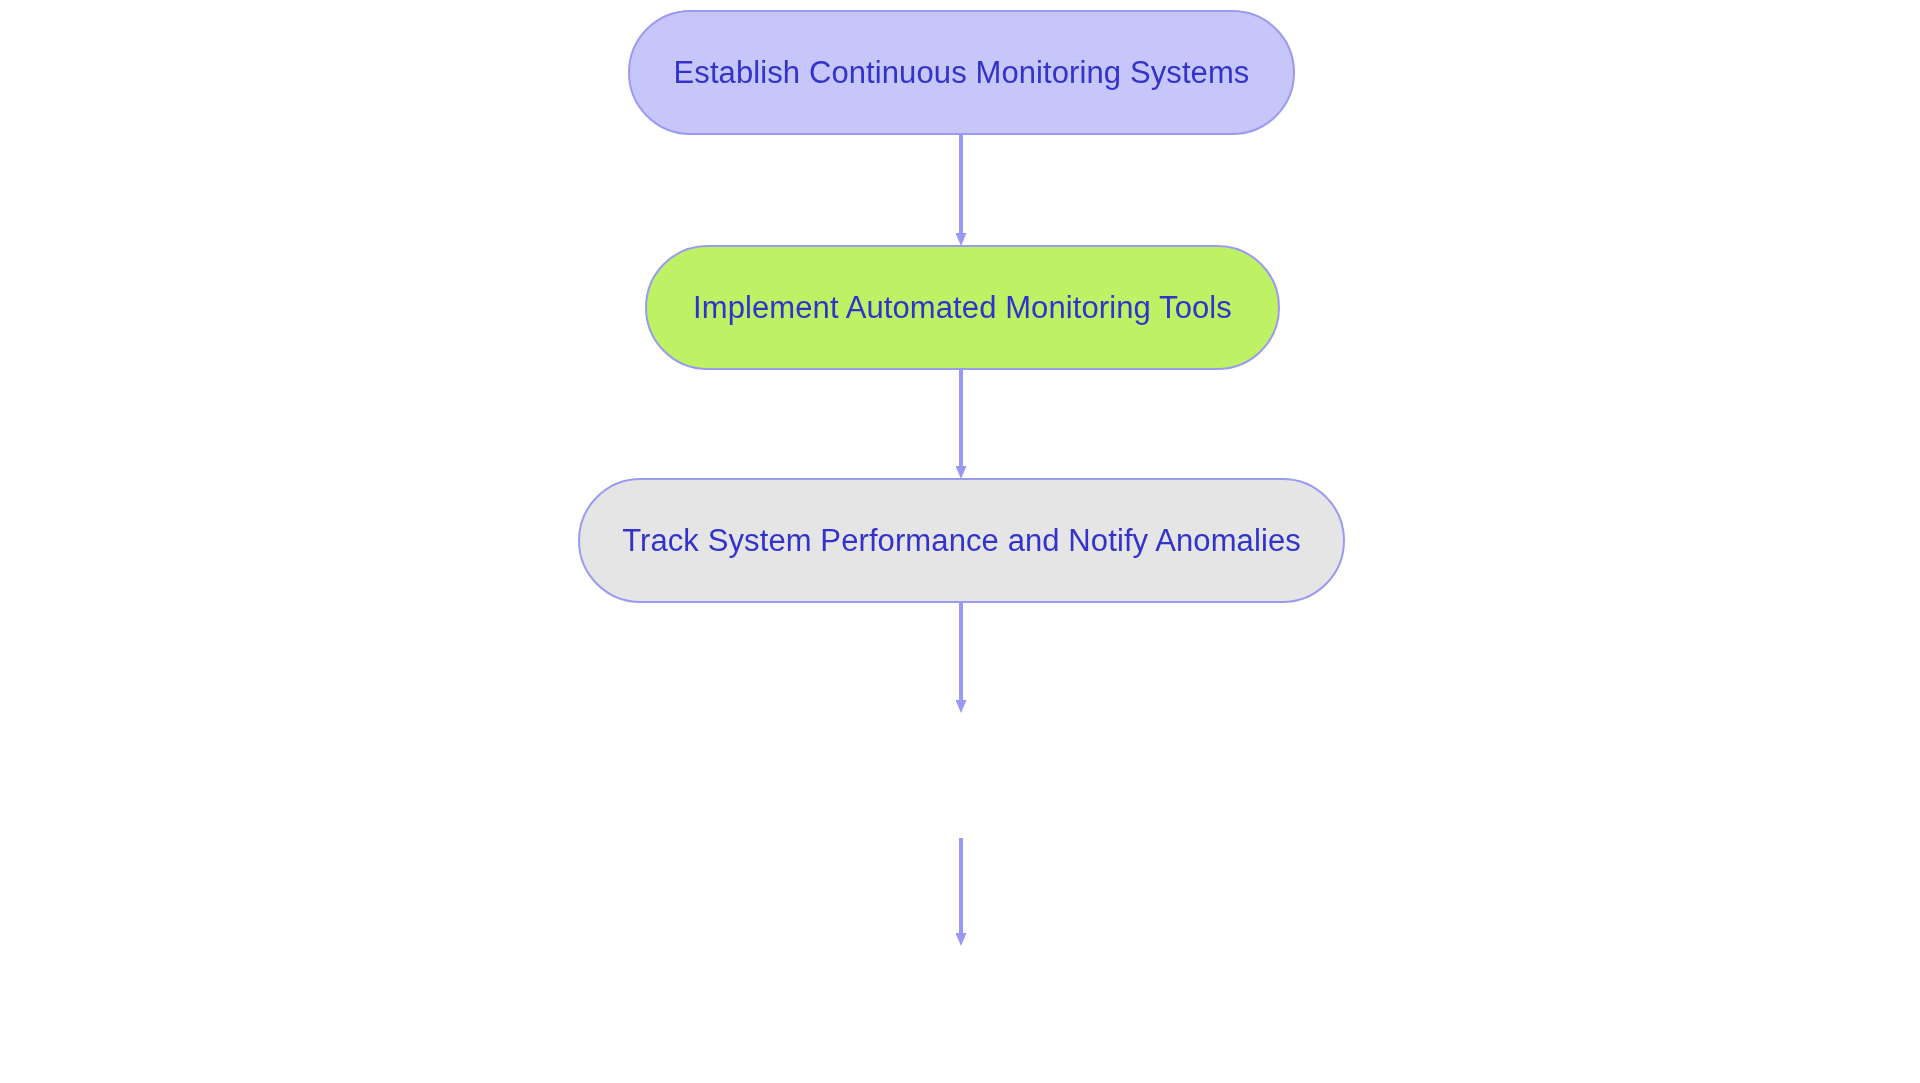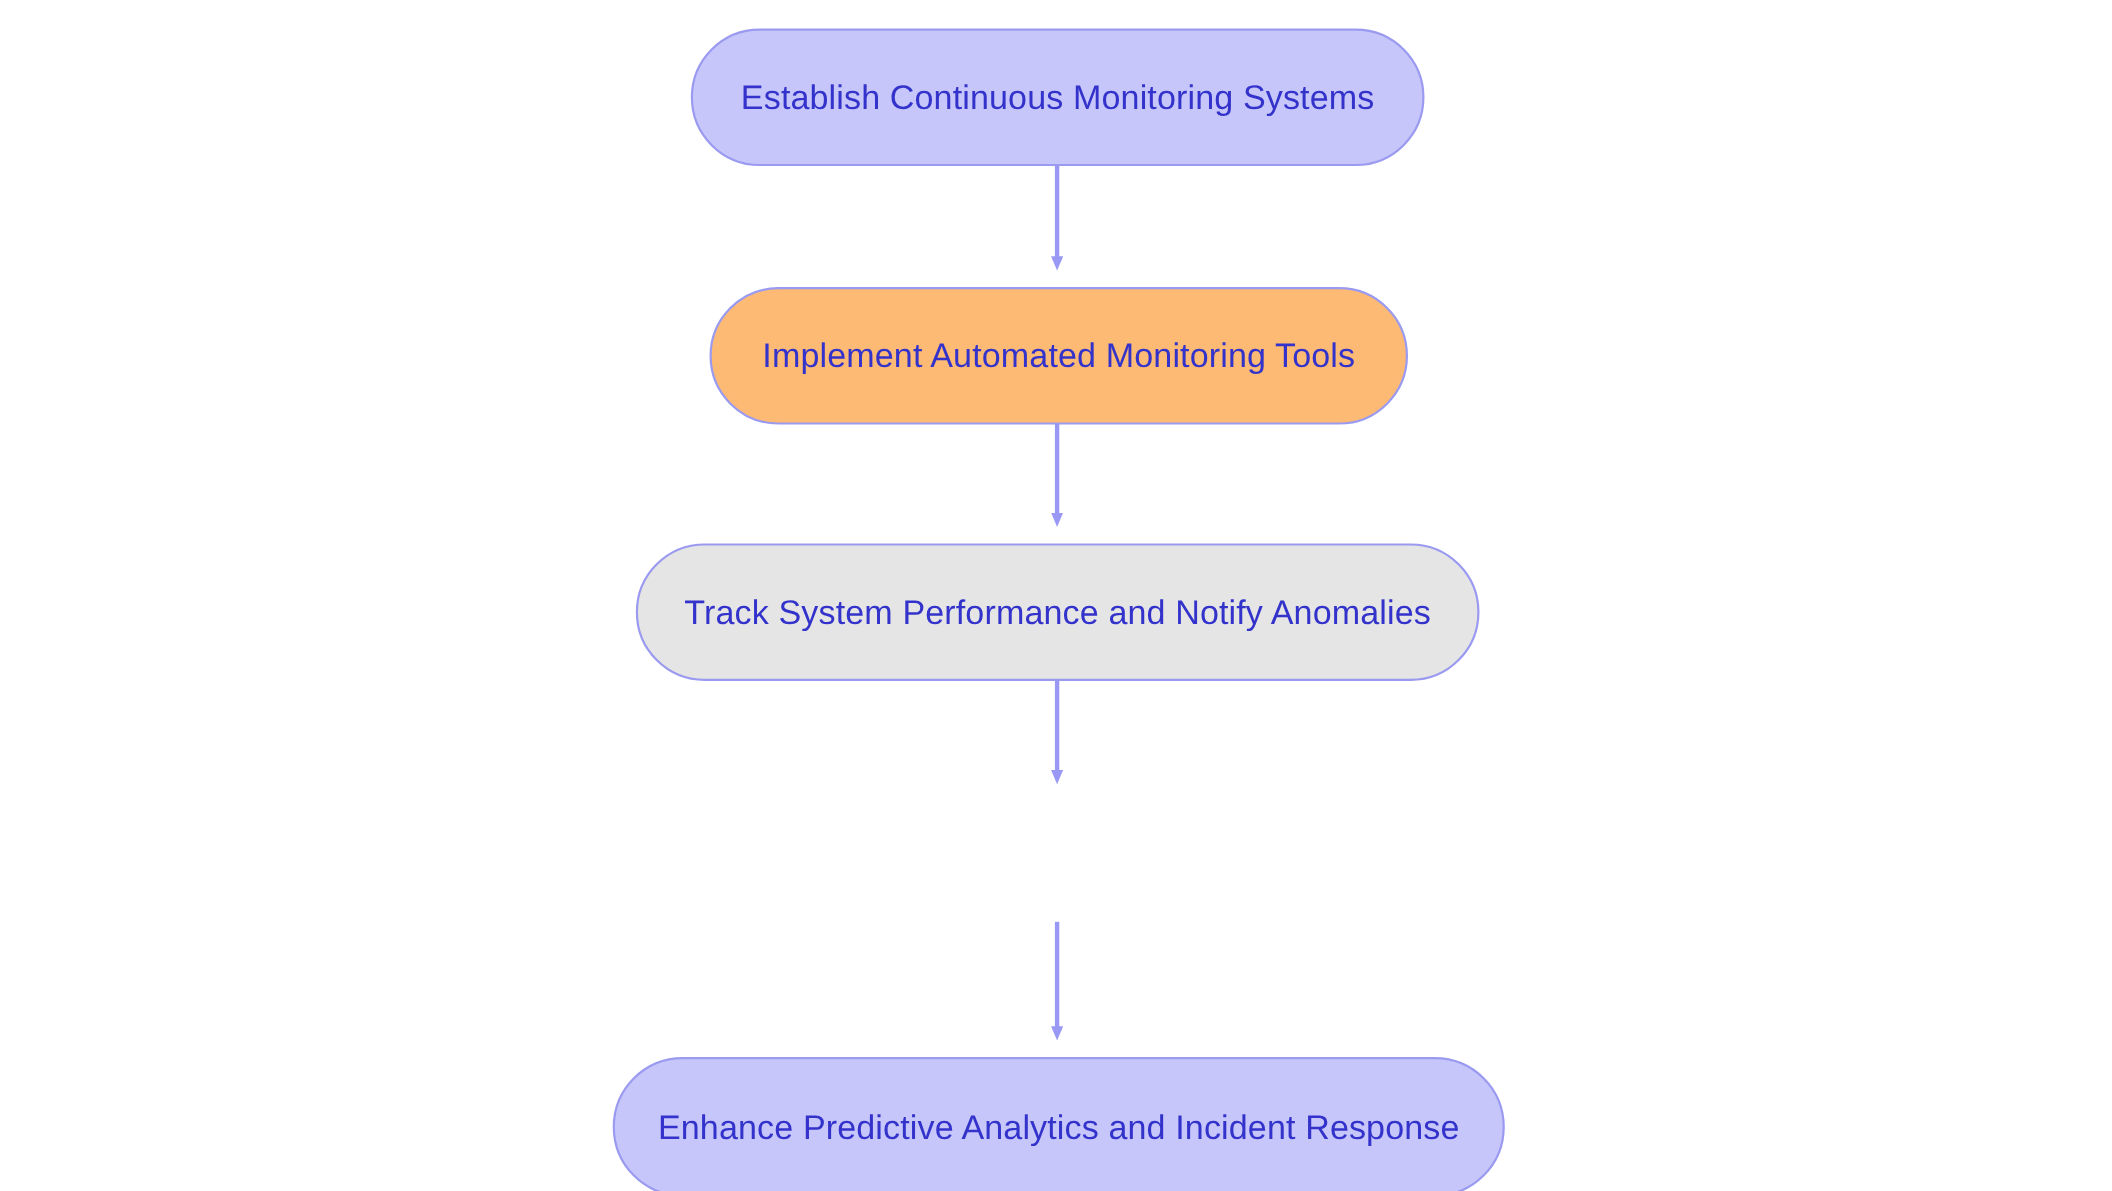--- a/index.html
+++ b/index.html
@@ -29,21 +29,21 @@
     top: 0;
     width: 1920px;
     height: 1083px;
     z-index: 1;
   }
 
   
   #node-layer {
     position: absolute;
     left: 0;
-    top: 16px;
+    top: 0;
     width: 1920px;
     height: 971px;
     z-index: 2;
   }
 
   .flow-node {
     position: absolute;
     box-sizing: border-box;
     background: #c6c6fa;
     border: 2px solid #9a9af0;
@@ -83,27 +83,24 @@
         <line x1="961" y1="838" x2="961" y2="934" stroke="#9999f5" stroke-width="4" marker-end="url(#arrowhead)"></line>
       </g>
   </svg>
 
   <div id="node-layer">
 
     <div class="flow-node" style="left: 628px; top: 10px; width: 667px; height: 125px; background: rgb(198, 198, 250); border-color: rgb(154, 154, 240);">
       <span class="flow-node-label" style="color: rgb(51, 51, 204);">Establish Continuous Monitoring Systems</span>
     </div>
 
-    <div class="flow-node" style="left: 645px; top: 245px; width: 635px; height: 125px; background: #fdba74; border-color: rgb(154, 154, 240);">
+    <div class="flow-node" style="left: 645px; top: 245px; width: 635px; height: 125px; background: #bef264; border-color: rgb(154, 154, 240);">
       <span class="flow-node-label" style="color: rgb(51, 51, 204);">Implement Automated Monitoring Tools</span>
     </div>
 
     <div class="flow-node" style="left: 578px; top: 478px; width: 767px; height: 125px; background: #e5e5e5; border-color: rgb(154, 154, 240);">
       <span class="flow-node-label" style="color: rgb(51, 51, 204);">Track System Performance and Notify Anomalies</span>
     </div>
 
 
-    <div class="flow-node" style="left: 557px; top: 945px; width: 811px; height: 127px; background: rgb(198, 198, 250); border-color: rgb(154, 154, 240);">
-      <span class="flow-node-label" style="color: rgb(51, 51, 204);">Enhance Predictive Analytics and Incident Response</span>
-    </div>
 
   </div>
 </div>
 
 </body></html>

